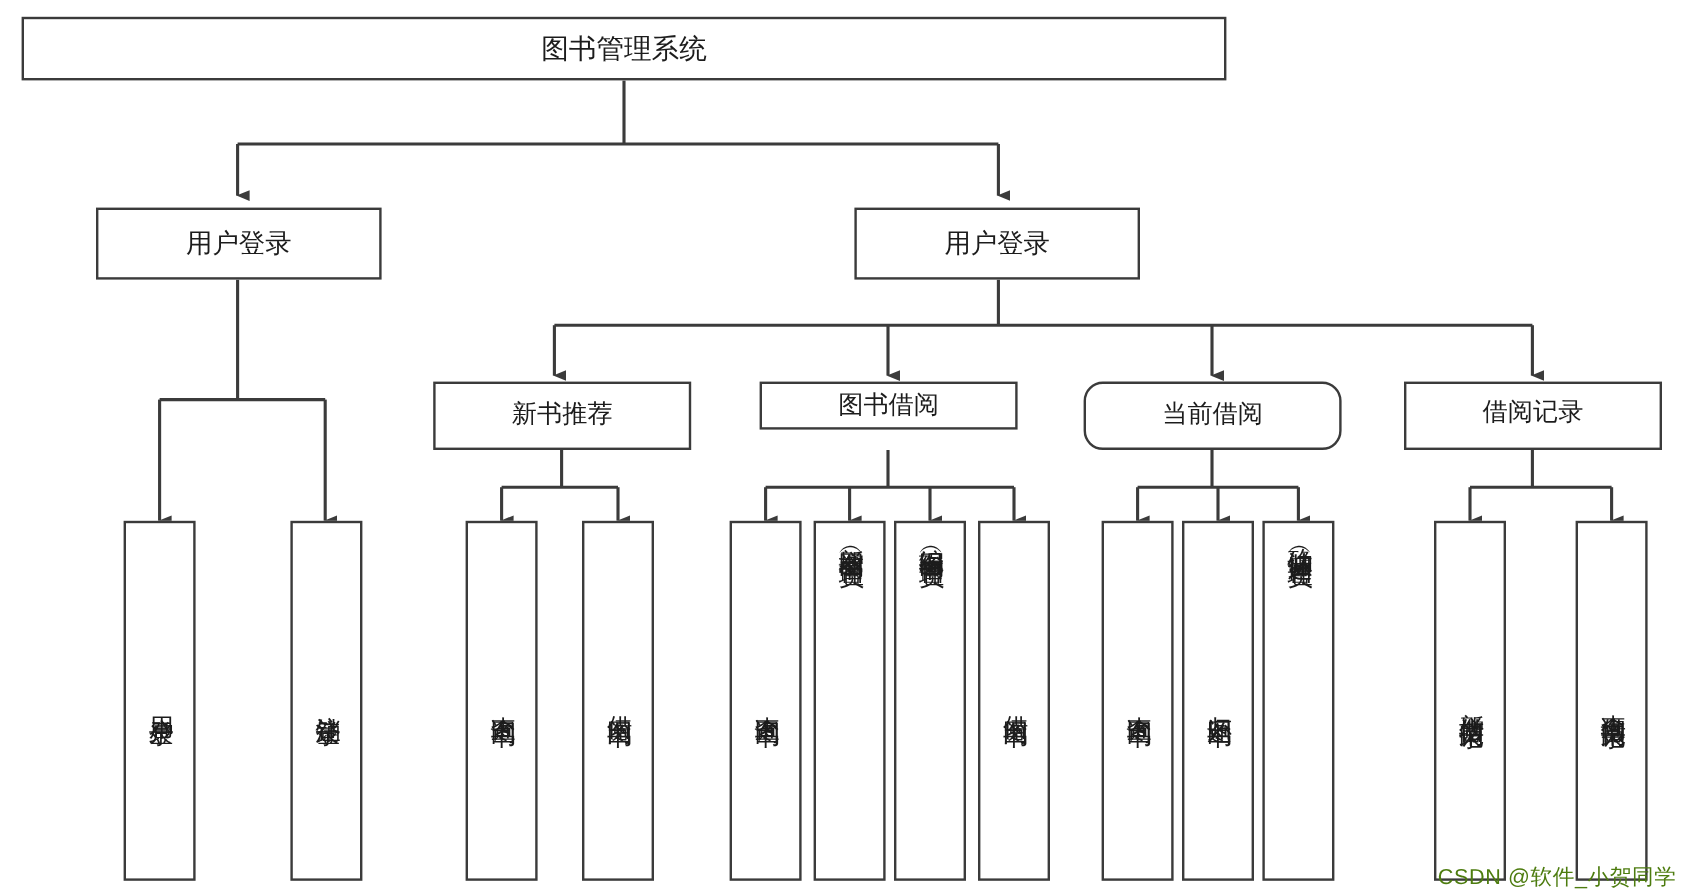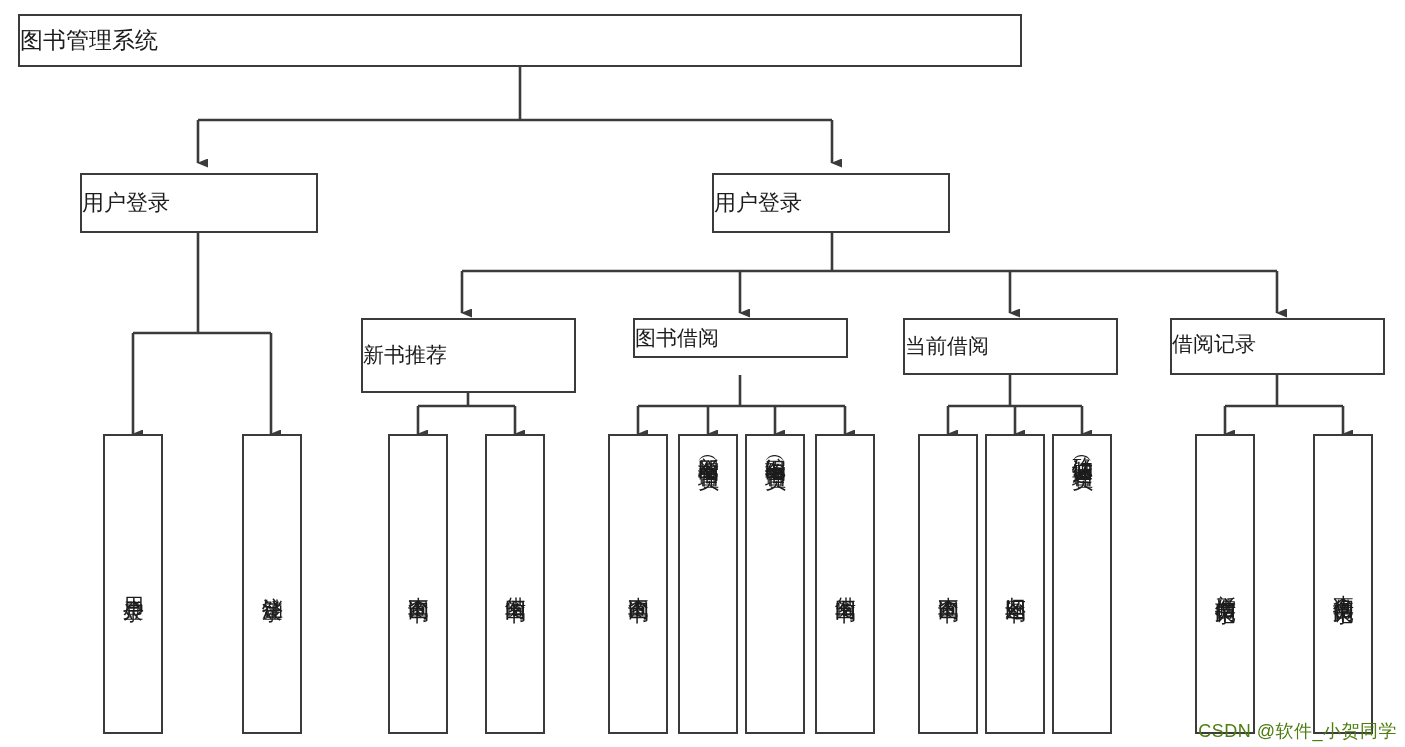--- a/index.html
+++ b/index.html
@@ -25,20 +25,21 @@
     height: 747px;
     pointer-events: none;
   }
   .node {
     position: absolute;
     box-sizing: border-box;
     border: 2px solid #3b3b3b;
     background: #ffffff;
     display: flex;
     align-items: center;
+    justify-content: center;
     color: #1c1c1c;
     line-height: 1.18;
   }
   .node.root {
     font-size: 23px;
   }
   .node.lvl2 {
     font-size: 22px;
   }
   .node.lvl3 {
@@ -131,27 +132,27 @@
     <span>图书管理系统</span>
   </div>
 
   <div class="node lvl2" style="left:80px; top:173px; width:238px; height:60px;">
     <span>用户登录</span>
   </div>
   <div class="node lvl2" style="left:712px; top:173px; width:238px; height:60px;">
     <span>用户登录</span>
   </div>
 
-  <div class="node lvl3" style="left:361px; top:318px; width:215px; height:75px;">
+  <div class="node lvl3" style="left:361px; top:318px; width:215px; height:57px;">
     <span>新书推荐</span>
   </div>
   <div class="node lvl3" style="left:633px; top:318px; width:215px; height:40px;">
     <span>图书借阅</span>
   </div>
-  <div class="node lvl3" style="left:903px; top:318px; width:215px; height:57px;">
+  <div class="node lvl3" style="left:903px; top:318px; width:215px; height:57px;border-radius:16px;">
     <span>当前借阅</span>
   </div>
   <div class="node lvl3" style="left:1170px; top:318px; width:215px; height:57px;font-family:Liberation Mono, monospace;">
     <span>借阅记录</span>
   </div>
 
   <div class="node leaf anchor-mid" style="left:103px; top:434px; width:60px; height:300px;">
     <span class="vtext">用户登录</span>
   </div>
   <div class="node leaf anchor-mid" style="left:242px; top:434px; width:60px; height:300px;">

